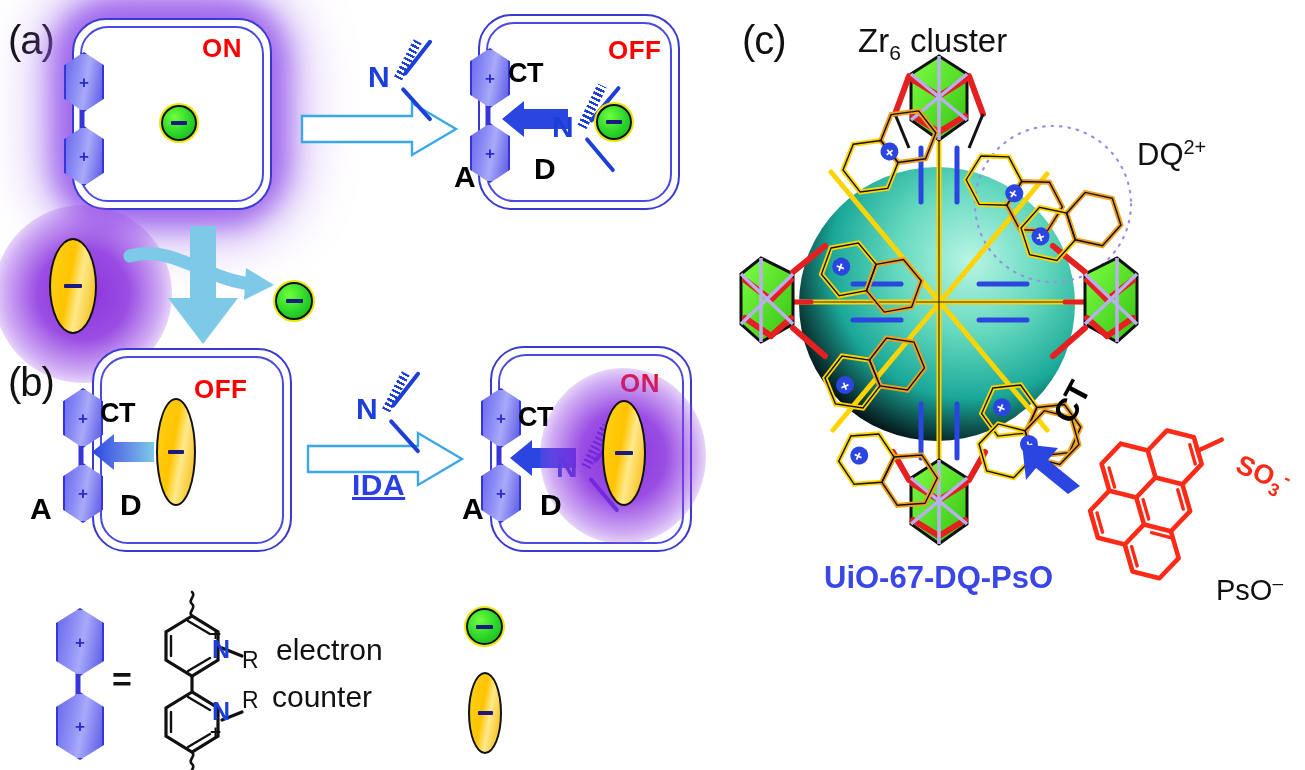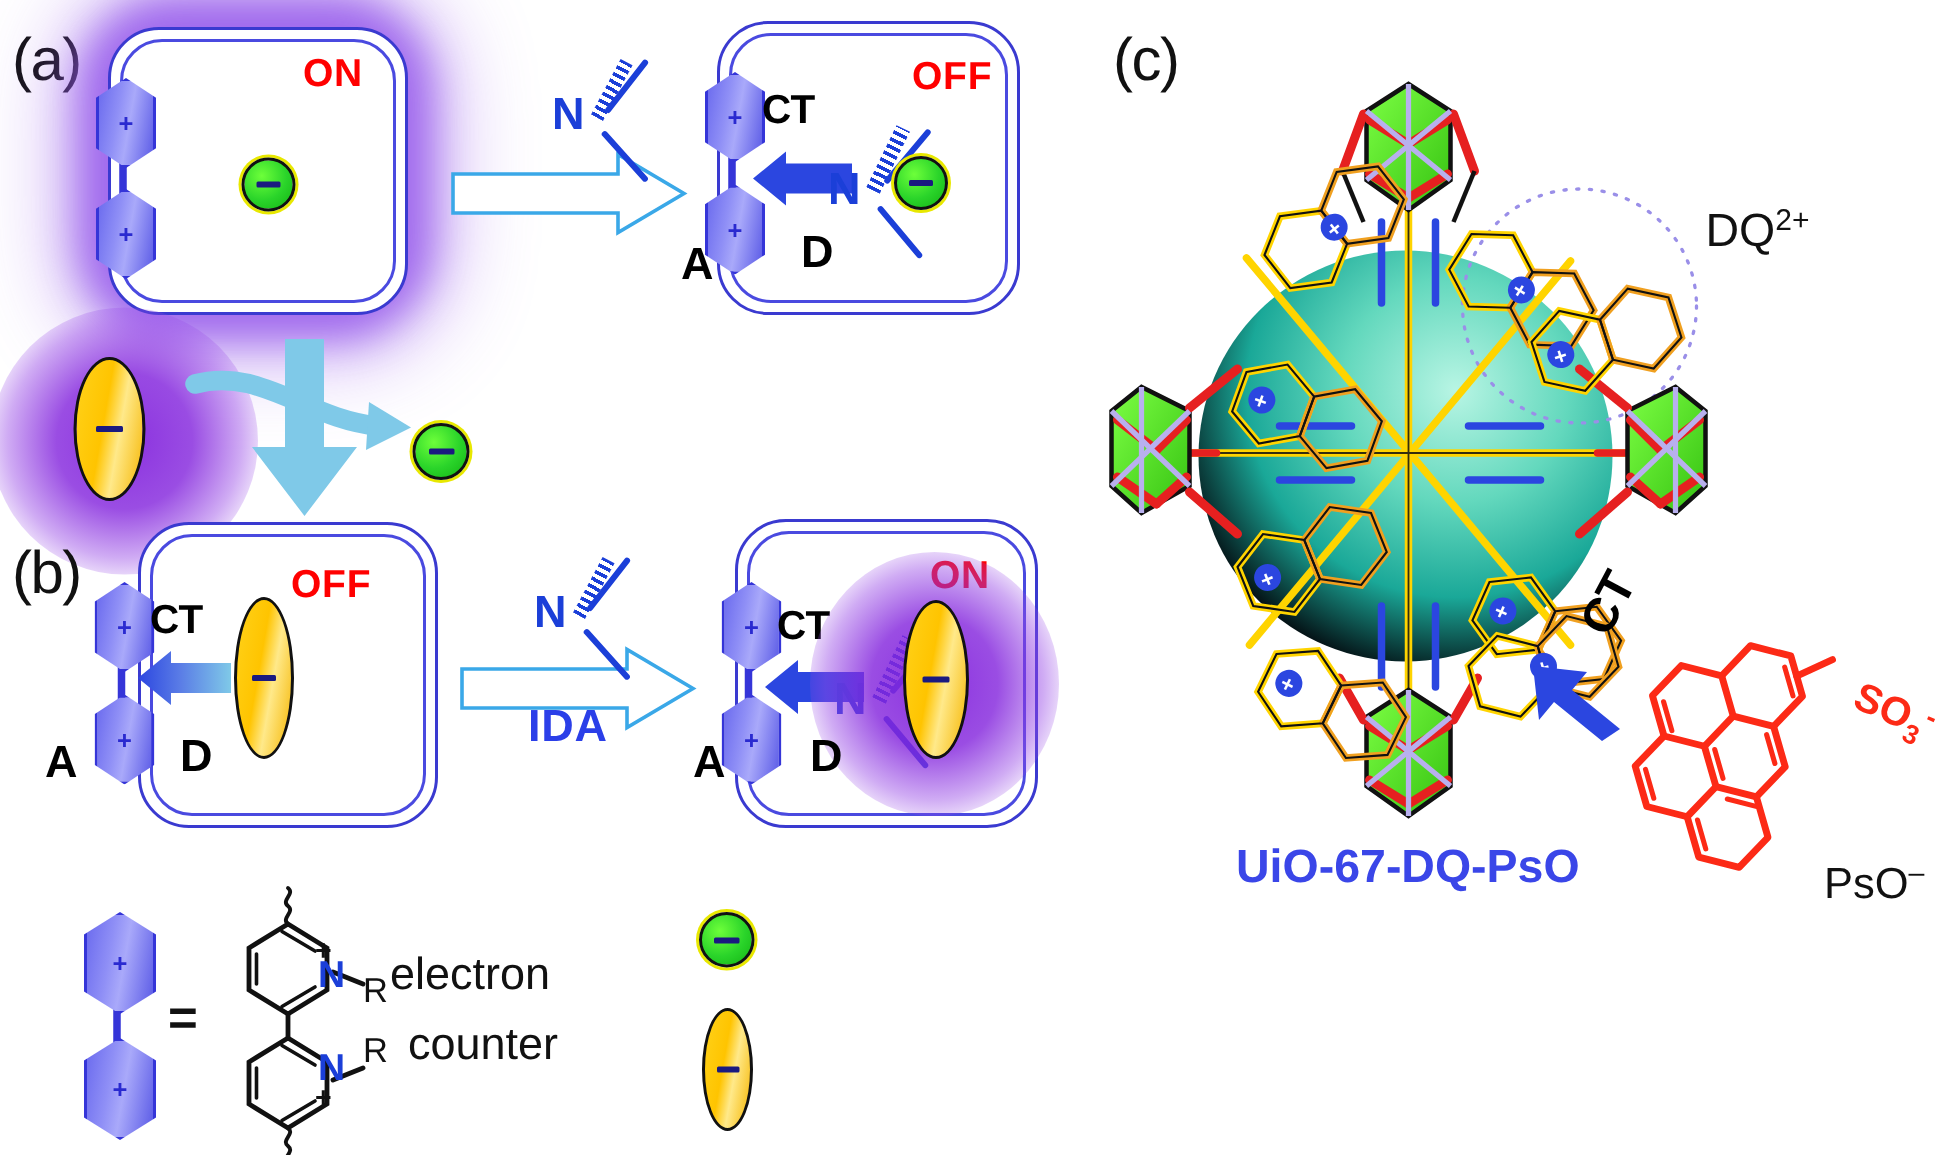--- a/index.html
+++ b/index.html
@@ -56,21 +56,21 @@
   
   .ct-label{font-size:27px;font-weight:bold;color:#000;letter-spacing:-.5px;}
   .ct-arrow svg{display:block;}
 
   
   .openarrow svg{display:block;}
 
   
   .blue-arrow svg{display:block;}
 
-  .ida{font-size:30px;font-weight:bold;color:#2b3fe8;letter-spacing:.5px;}
+  .ida{font-size:30px;font-weight:bold;color:#2b3fe8;letter-spacing:.5px;text-decoration:underline;}
   .AD{font-size:30px;font-weight:bold;color:#000;}
 
   
   .legend-txt{font-size:30px;color:#111;}
   .eq{font-size:34px;color:#111;font-weight:bold;}
 
   
   svg{overflow:visible;}
 
   
@@ -289,33 +289,36 @@
       </g>
       <text x="60" y="52" font-family="'Liberation Sans',sans-serif" font-size="19" font-weight="bold" fill="#111">+</text>
       <text x="60" y="150" font-family="'Liberation Sans',sans-serif" font-size="19" font-weight="bold" fill="#111">+</text>
       <text x="62" y="70" font-family="'Liberation Sans',sans-serif" font-size="25" font-weight="bold" fill="#1b3fd8">N</text>
       <text x="62" y="132" font-family="'Liberation Sans',sans-serif" font-size="25" font-weight="bold" fill="#1b3fd8">N</text>
       <text x="92" y="80" font-family="'Liberation Sans',sans-serif" font-size="23" fill="#111">R</text>
       <text x="92" y="120" font-family="'Liberation Sans',sans-serif" font-size="23" fill="#111">R</text>
     </svg>
   </div>
 
-  <div class="abs legend-txt" style="left:260px;top:633px;">electron</div>
+  <div class="abs legend-txt" style="left:276px;top:633px;">electron</div>
   <div class="abs legend-txt" style="left:272px;top:680px;">counter</div>
 
   <div class="abs anion" style="left:466px;top:608px;width:33px;height:33px;">
     <div class="bar" style="width:17px;height:4px;"></div>
   </div>
 
   <div class="abs indic" style="left:468px;top:672px;width:30px;height:78px;">
     <div class="bar" style="width:15px;height:4px;"></div>
   </div>
 
   <div class="abs panel-tag" style="left:742px;top:18px;">(c)</div>
 
+  <div class="abs c-title" style="left:858px;top:22px;">
+    <span>Zr</span><sub>6</sub><span> cluster</span>
+  </div>
 
   <div class="abs dq" style="left:1137px;top:136px;">
     <span>DQ</span><sup>2+</sup>
   </div>
 
   <div class="abs" style="left:735px;top:52px;width:420px;height:500px;">
     <svg width="420" height="500" viewBox="0 0 420 500">
       <defs>
         <radialGradient id="poreGrad" cx="62%" cy="34%" r="72%">
           <stop offset="0%" stop-color="#b8f5e4"></stop>

